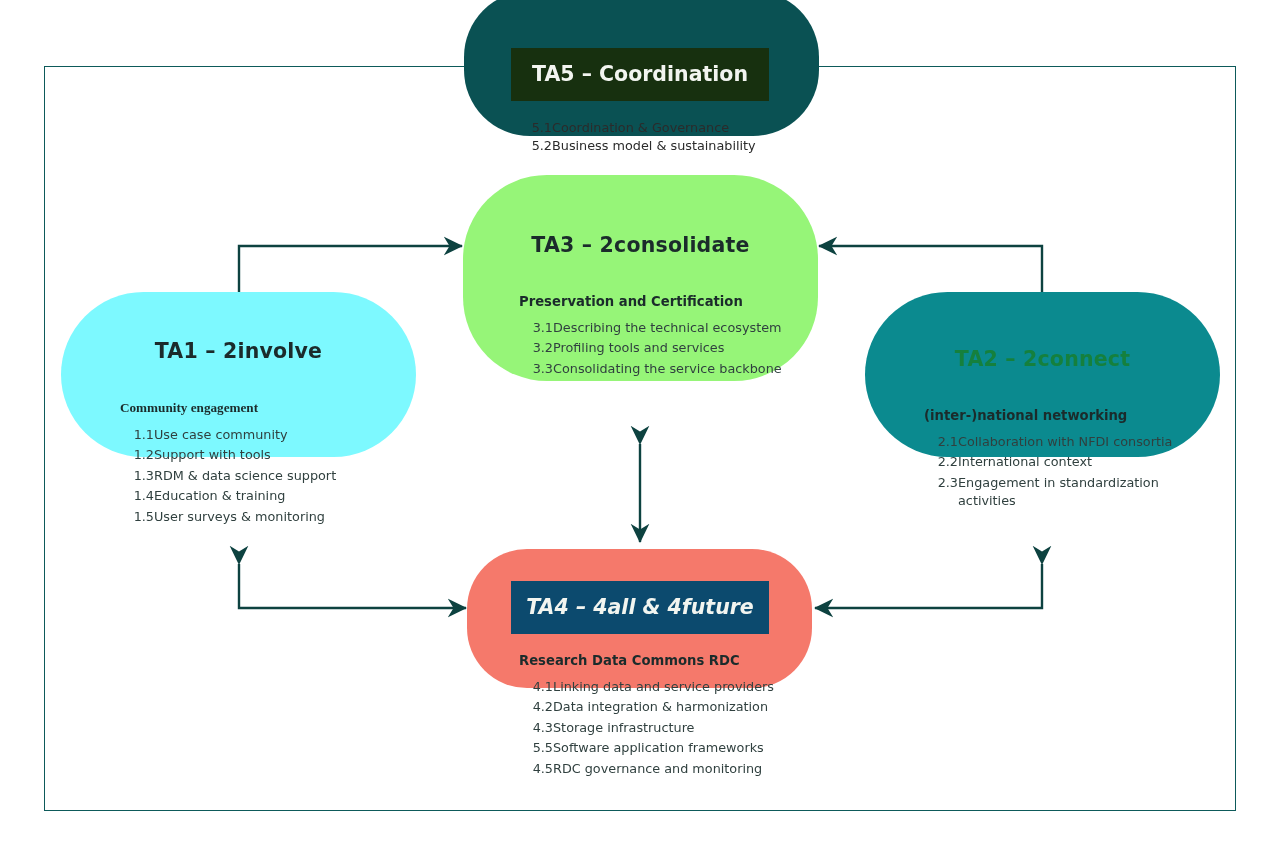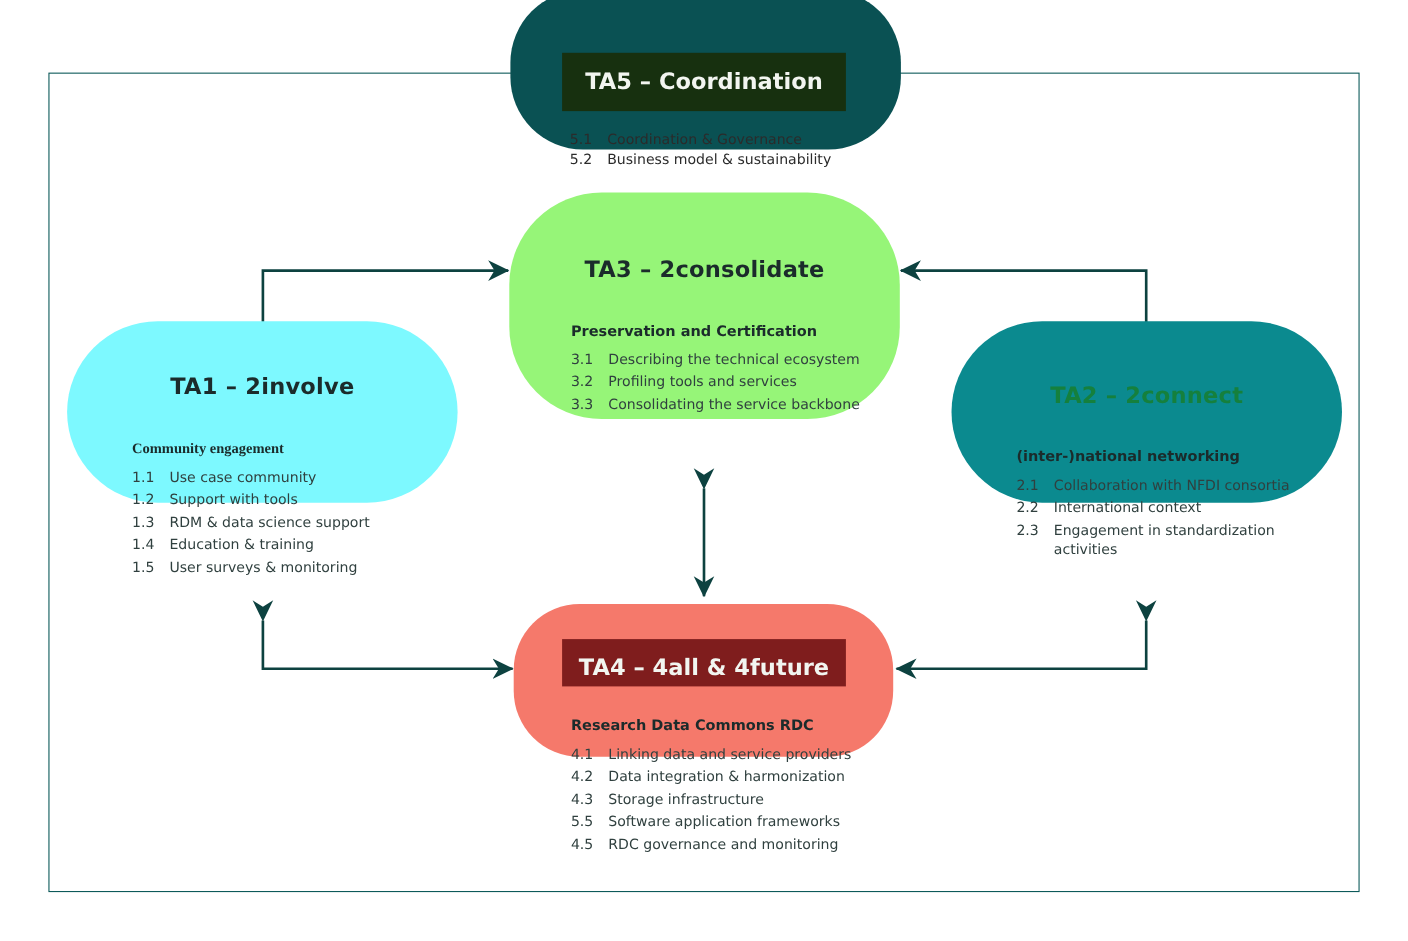--- a/index.html
+++ b/index.html
@@ -86,20 +86,21 @@
   }
   .ta-list li {
     display: flex;
     align-items: flex-start;
     margin: 0 0 2px 0;
     line-height: 18.4px;
   }
   .ta-num {
     flex: 0 0 34px;
     color: #30403f;
+    text-align: right;
   }
   .ta-txt {
     flex: 1 1 auto;
   }
 
   
   #ta1 { left: 61px; top: 292px; width: 355px; height: 165px; }
   #ta1 .ta-shape { background: #7df9ff; }
   #ta1 .ta-title { padding-top: 47px; }
   #ta1 .ta-subtitle { margin: 37px 0 0 59px; font-family: Liberation Serif, serif; }
@@ -120,22 +121,23 @@
   #ta3 .ta-list { margin: 10px 0 0 56px; }
 
   
   #ta4 { left: 467px; top: 549px; width: 345px; height: 139px; }
   #ta4 .ta-shape { background: #f5796b; border-radius: 60px; }
   #ta4 .banner {
     position: absolute;
     left: 44px;
     top: 32px;
     width: 258px;
-    height: 43px;
-    background: #7f1d1d;
+    height: 53px;
+    background: #0c4a6e;
+    font-style: italic;
   }
   #ta4 .ta-subtitle { margin: 104px 0 0 52px; }
   #ta4 .ta-list { margin: 10px 0 0 52px; }
 
   
   #ta5 { left: 464px; top: -9px; width: 355px; height: 145px; }
   #ta5 .ta-shape { background: #0a5153; border-radius: 66px; }
   #ta5 .banner {
     position: absolute;
     left: 47px;

